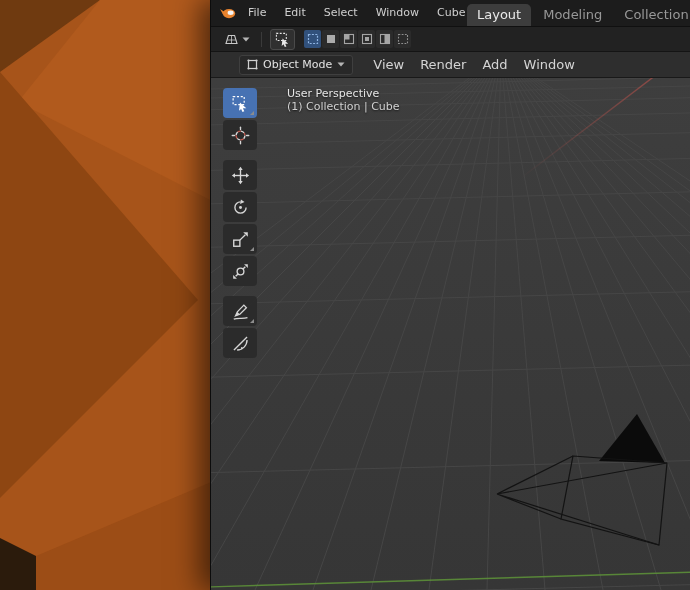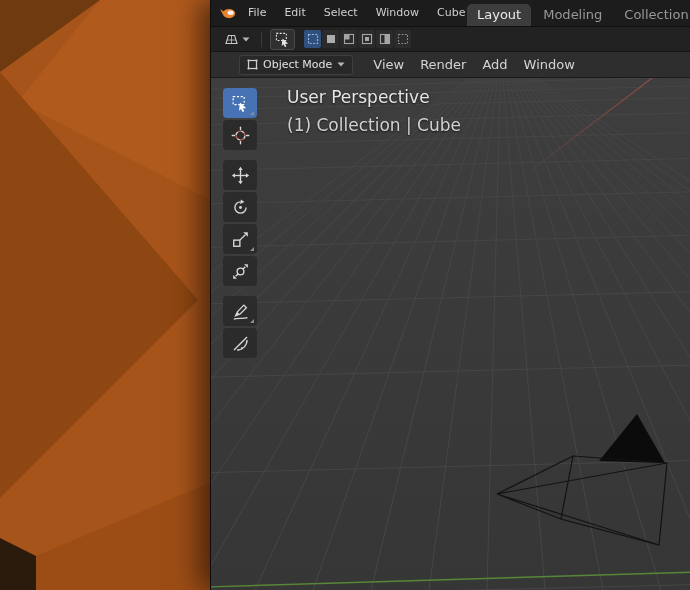--- a/index.html
+++ b/index.html
@@ -89,23 +89,23 @@
   }
   .tool-btn.active { background: #4772b3; }
   .tool-btn.expand::after {
     content: ""; position: absolute; right: 3px; bottom: 3px;
     border-left: 4px solid transparent; border-bottom: 4px solid #8d8d8d;
   }
   .group-gap { height: 6px; }
 
   .overlay {
     position: absolute; left: 76px; top: 9px;
-    color: #e6e6e6; font-size: 17px; text-shadow: 0 1px 2px rgba(0,0,0,.65);
-  }
-  .overlay .line2 { margin-top: 8px; color: #d2d2d2; }
+    color: #e6e6e6; font-size: 11px; text-shadow: 0 1px 2px rgba(0,0,0,.65);
+  }
+  .overlay .line2 { color: #d2d2d2; }
 
   .chev { display: inline-block; }
 </style>
 </head>
 <body>
 
 <div class="wallpaper">
   <svg width="690" height="590" viewBox="0 0 690 590">
     <rect x="0" y="0" width="690" height="590" fill="#a7541a"></rect>
     <polygon points="0,0 100,0 0,72" fill="#6f3a10"></polygon>

